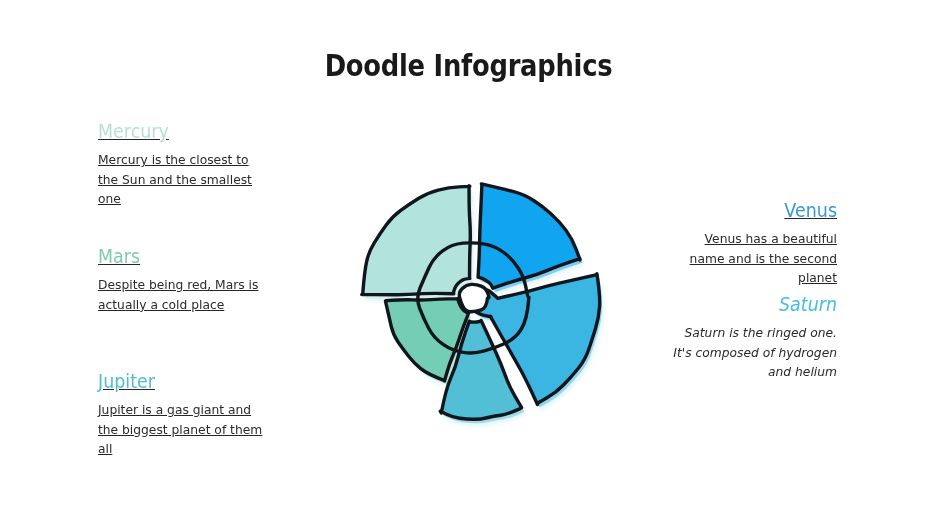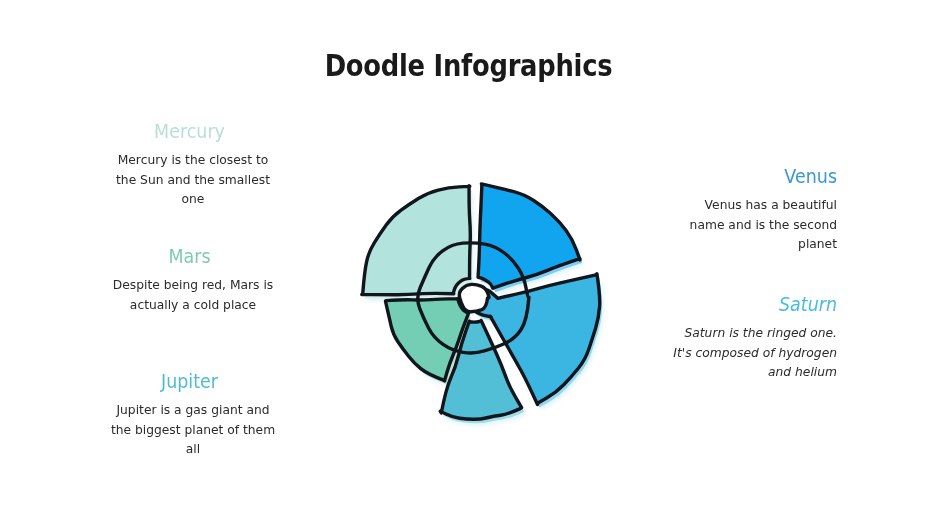--- a/index.html
+++ b/index.html
@@ -52,27 +52,27 @@
     font-weight: 400;
     font-size: 12.8px;
     line-height: 19.5px;
     color: #2b2b2b;
     margin: 0;
     transform: scaleX(0.96);
   }
   .block-left .block-body { transform-origin: left center; }
   .block-right .block-body { transform-origin: right center; }
 
-  .block-left  { left: 109px;  text-align: center; }
+  .block-left  { left: 98px;  text-align: left; text-decoration: underline; }
   .block-right { left: 659px;  width: 178px; text-align: right; }
 
   #block-mercury { top: 120px; }
   #block-mars    { top: 245px; }
   #block-jupiter { top: 370px; }
-  #block-venus   { top: 165px; }
+  #block-venus   { top: 199px; text-decoration: underline; }
   #block-saturn  { top: 293px; font-style: italic; }
 
   
   .chart-wrap {
     position: absolute;
     left: 300px;
     top: 145px;
     width: 330px;
     height: 305px;
   }

